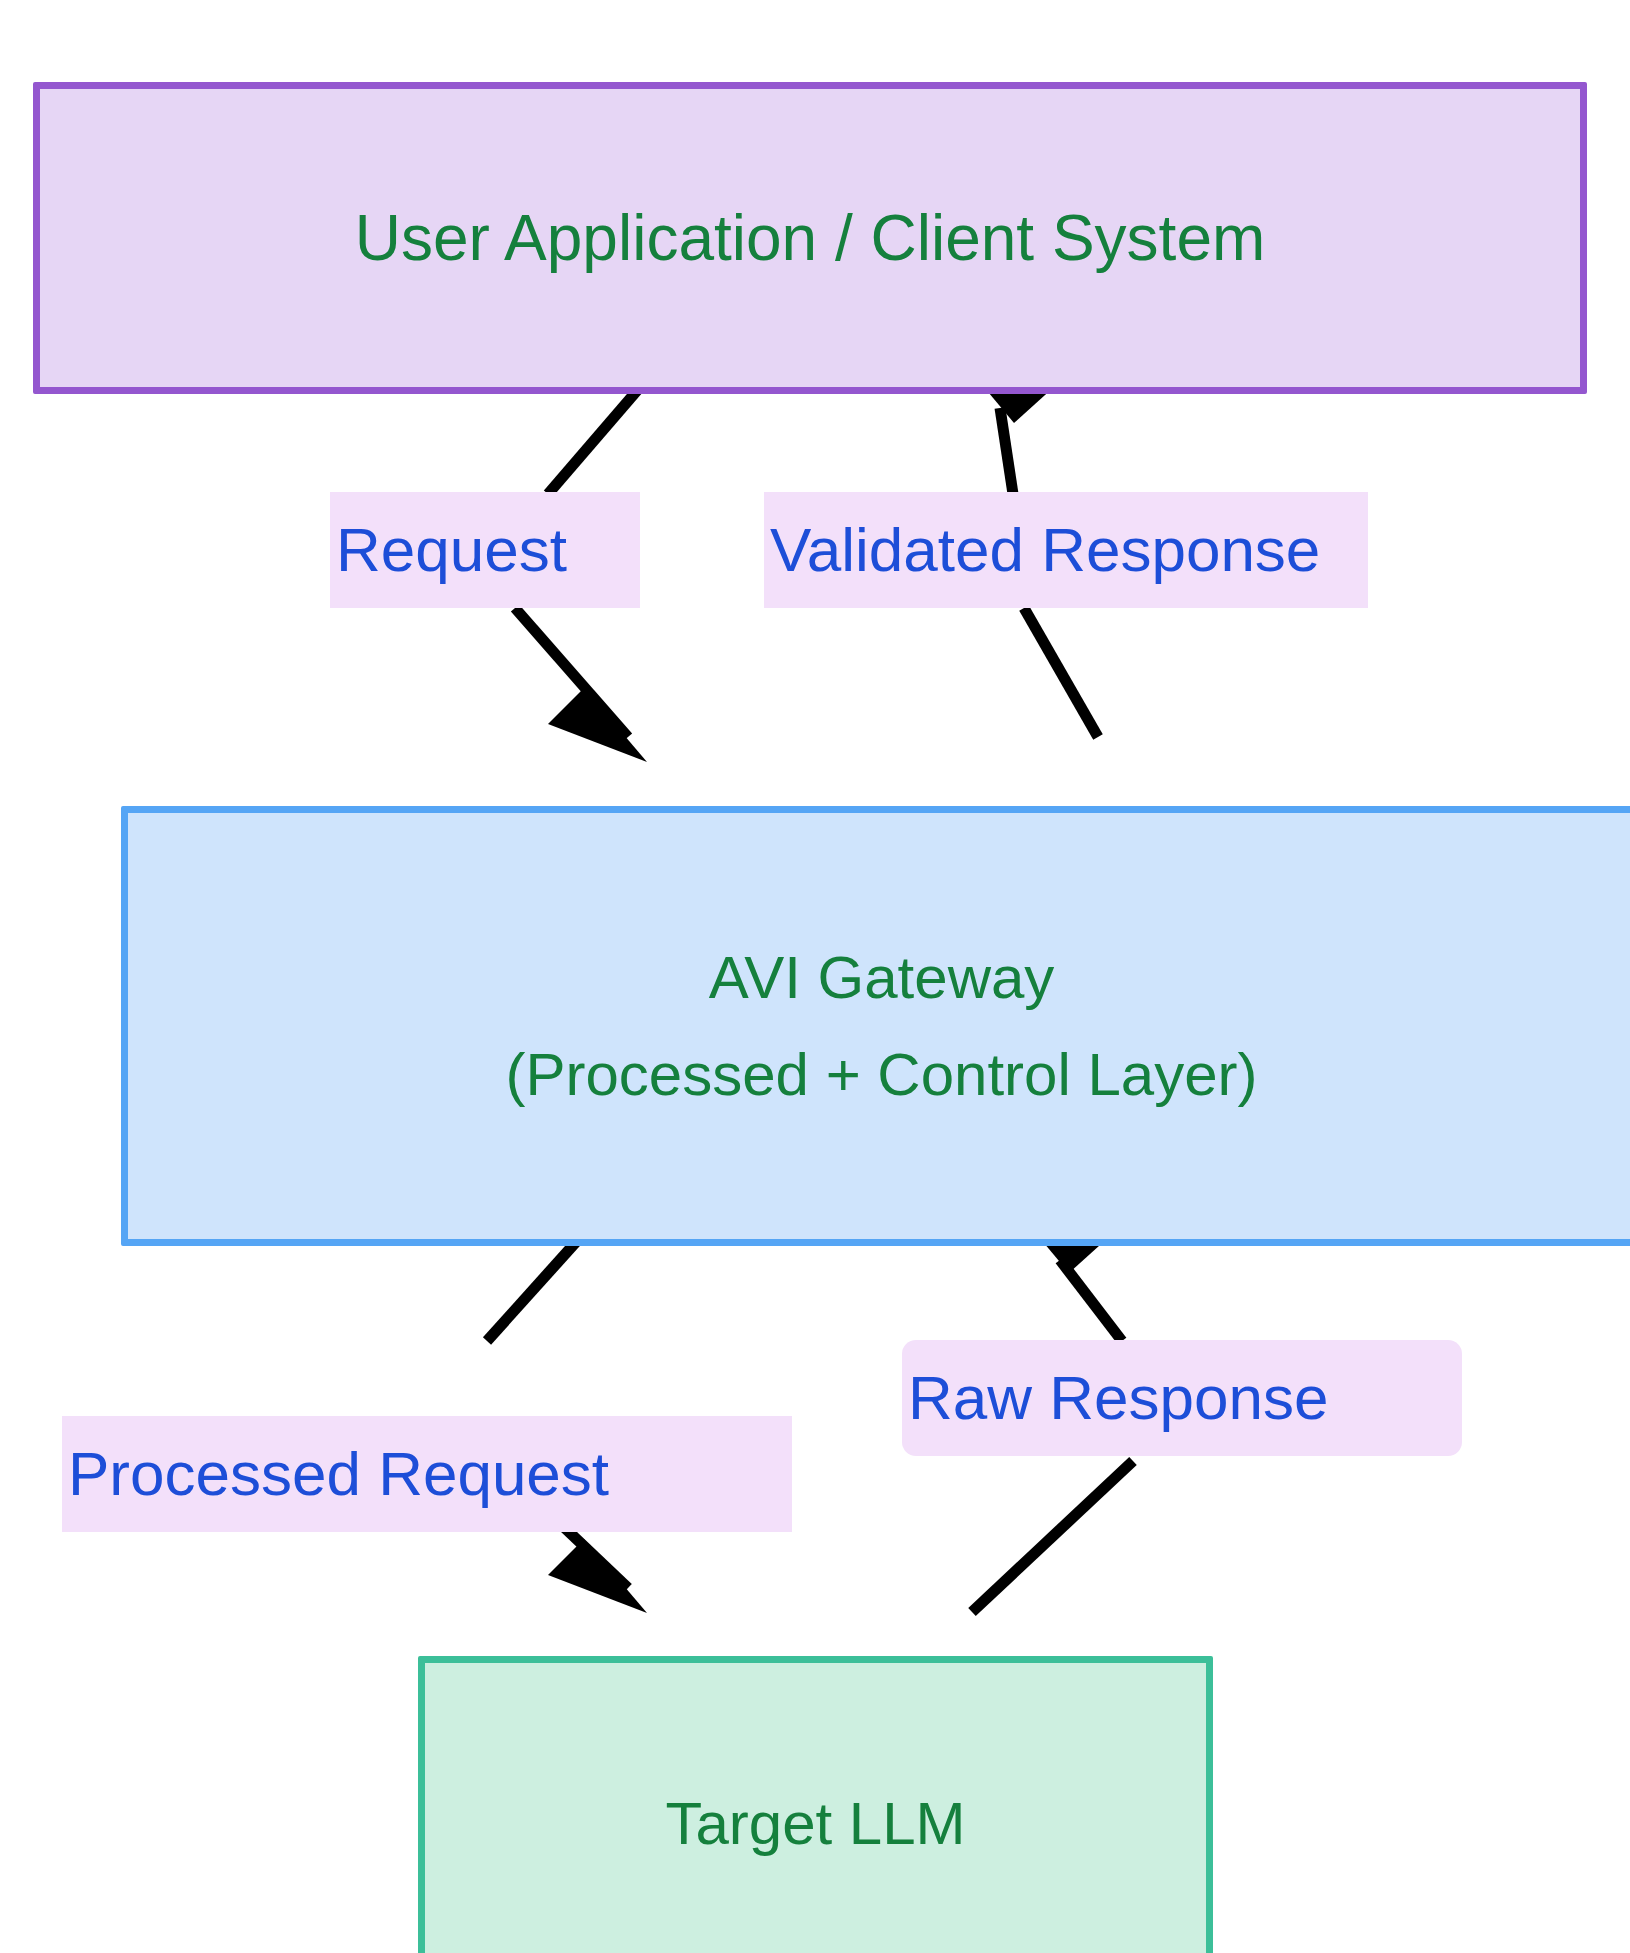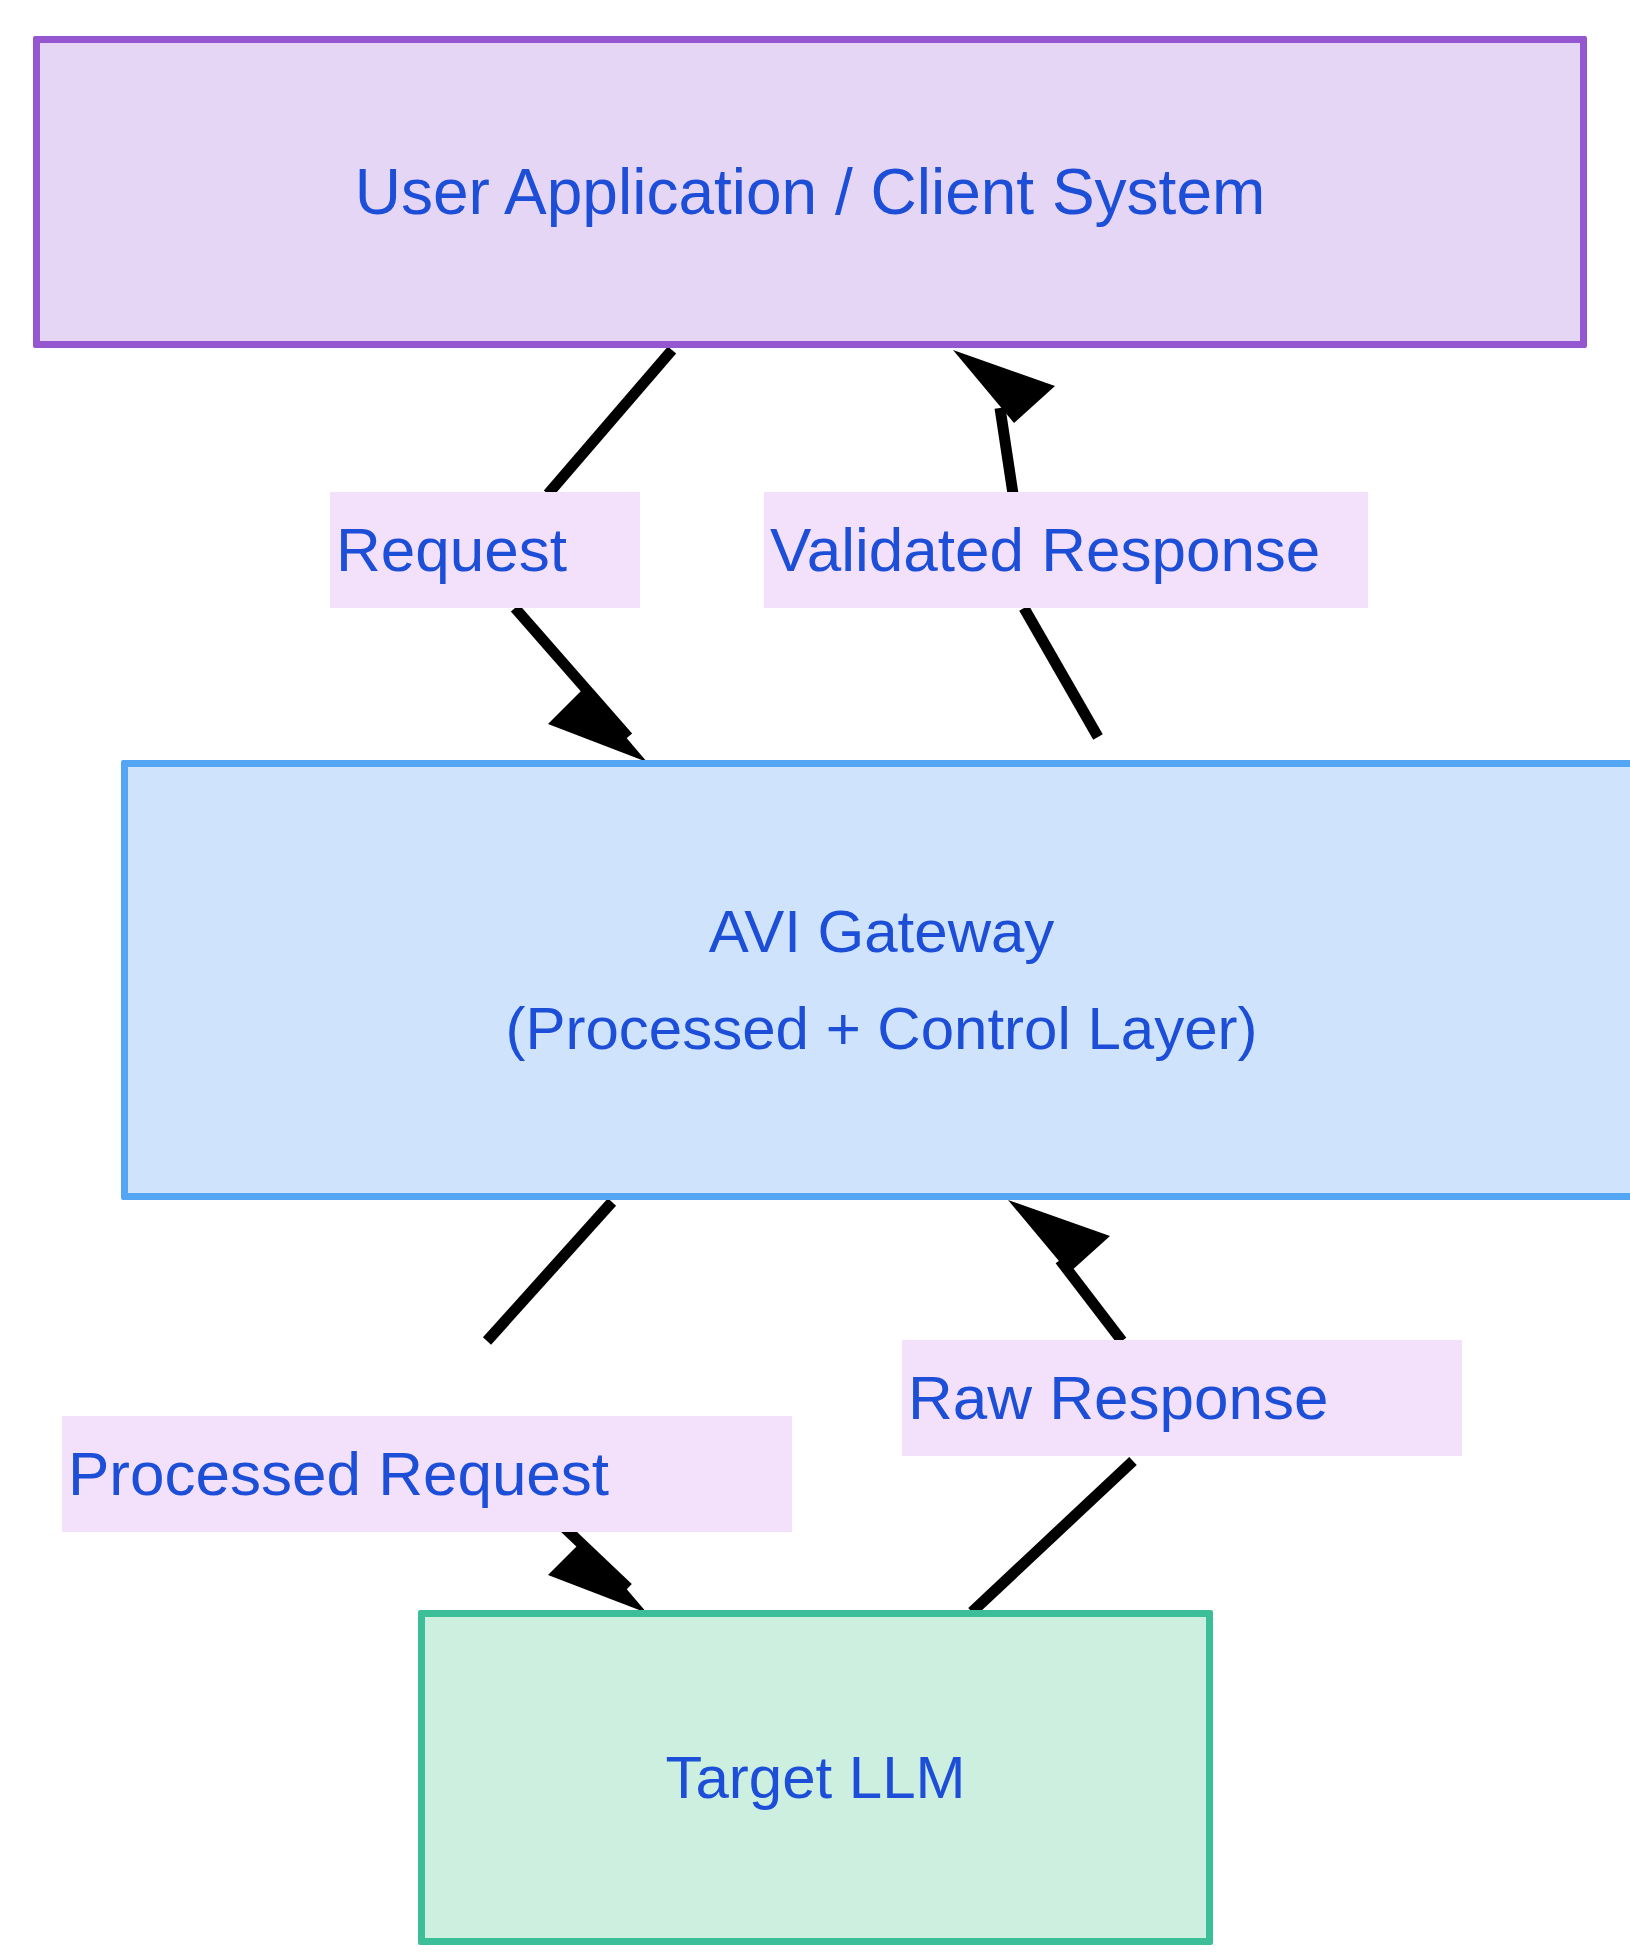--- a/index.html
+++ b/index.html
@@ -26,22 +26,23 @@
     pointer-events: none;
   }
   .node {
     position: absolute;
     box-sizing: border-box;
     display: flex;
     flex-direction: column;
     align-items: center;
     justify-content: center;
     text-align: right;
-    color: #1d4ed8;
+    color: #15803d;
     line-height: 1.25;
+    margin-top: 46px;
   }
   .node-label-line {
     display: block;
     white-space: nowrap;
   }
   #node-client {
     left: 33px;
     top: 36px;
     width: 1554px;
     height: 312px;
@@ -82,21 +83,21 @@
     line-height: 1;
     white-space: nowrap;
     display: flex;
     align-items: center;
     justify-content: flex-start;
     padding: 0 6px;
   }
   #edge-label-request       { left: 330px;  top: 492px;  width: 310px; height: 116px; }
   #edge-label-validated     { left: 764px;  top: 492px;  width: 604px; height: 116px; }
   #edge-label-processed     { left: 62px;   top: 1416px; width: 730px; height: 116px; }
-  #edge-label-raw           { left: 902px;  top: 1340px; width: 560px; height: 116px; }
+  #edge-label-raw           { left: 902px;  top: 1340px; width: 560px; height: 116px; border-radius: 14px; }
 </style>
 </head>
 <body>
 
 <div id="diagram-root">
 
   <svg id="edge-layer" viewBox="0 0 1630 1953" width="1630" height="1953" xmlns="http://www.w3.org/2000/svg">
 
     <g>
       <line x1="672" y1="350" x2="548" y2="494" stroke="#000000" stroke-width="11"></line>

